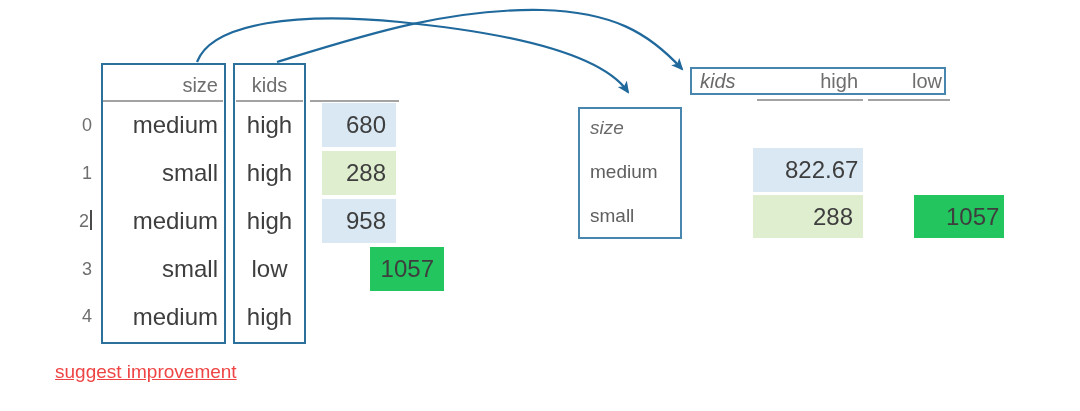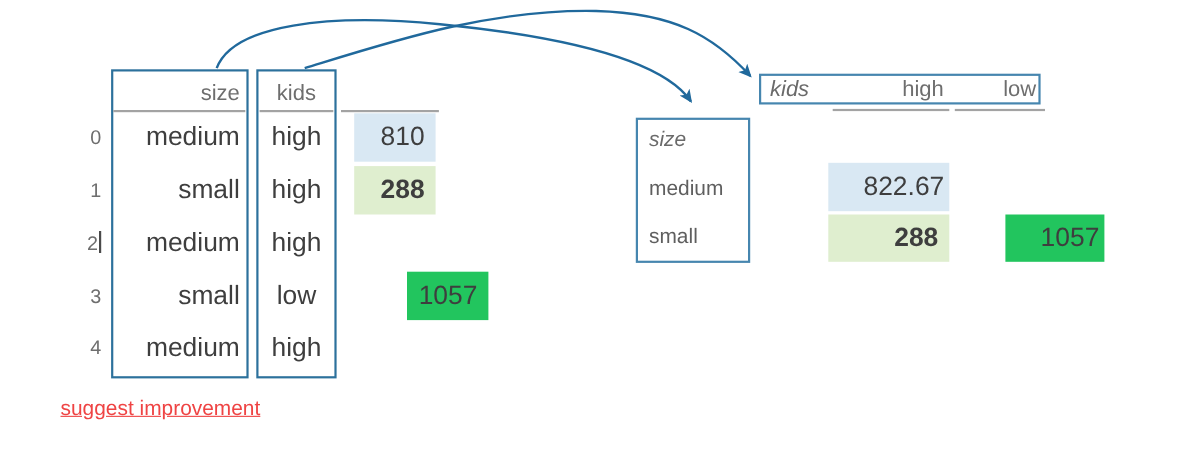--- a/index.html
+++ b/index.html
@@ -12,21 +12,21 @@
   .idx{width:40px;height:24px;line-height:24px;text-align:right;font-size:18px;color:#6e6e6e;}
   .caret{display:inline-block;width:2px;height:20px;background:#4a4a4a;margin-left:1px;vertical-align:-3px;}
   .colbox{border:2px solid #2c719c;background:transparent;}
   .hdr{height:26px;line-height:26px;font-size:20px;color:#6e6e6e;}
   .underline{height:2px;background:#a3a3a3;}
   .val{height:36px;line-height:36px;font-size:24px;color:#3e3e3e;white-space:nowrap;}
   .right{text-align:right;}
   .center{text-align:center;}
   .pricecell{width:74px;height:44px;line-height:44px;font-size:24px;color:#3e3e3e;text-align:right;padding-right:10px;}
   .cell-blue{background:#d9e8f3;}
-  .cell-green{background:#dfeecf;font-weight:bold;}
+  .cell-green{background:#dfeecf;}
   .cell-pink{background:#22c55e;margin-left:48px;}
   .cell-none{background:transparent;}
   
   .pivotbox{border:2px solid #4686af;background:transparent;}
   .pfield{font-size:20px;font-style:italic;color:#6a6a6a;height:24px;line-height:24px;}
   .phdr{font-size:20px;color:#6e6e6e;height:24px;line-height:24px;}
   .prow{font-size:19px;color:#5f5f5f;height:24px;line-height:24px;}
   .pcell{height:44px;line-height:44px;font-size:24px;color:#3e3e3e;padding-left:32px;}
   .pcell.right{padding-right:10px;}
   
@@ -69,22 +69,23 @@
   <div class="abs val right" style="left:103px;top:203px;width:115px;">medium</div>
   <div class="abs val right" style="left:103px;top:251px;width:115px;">small</div>
   <div class="abs val right" style="left:103px;top:299px;width:115px;">medium</div>
 
   <div class="abs val center" style="left:233px;top:107px;width:73px;">high</div>
   <div class="abs val center" style="left:233px;top:155px;width:73px;">high</div>
   <div class="abs val center" style="left:233px;top:203px;width:73px;">high</div>
   <div class="abs val center" style="left:233px;top:251px;width:73px;">low</div>
   <div class="abs val center" style="left:233px;top:299px;width:73px;">high</div>
 
-  <div class="abs pricecell cell-blue" style="left:322px;top:103px;">810</div>
+  <div class="abs pricecell cell-blue" style="left:322px;top:103px;">680</div>
   <div class="abs pricecell cell-green" style="left:322px;top:151px;">288</div>
+  <div class="abs pricecell cell-blue" style="left:322px;top:199px;">958</div>
   <div class="abs pricecell cell-pink" style="left:322px;top:247px;">1057</div>
 
   <div class="abs pivotbox" style="left:690px;top:67px;width:256px;height:28px;"></div>
   <div class="abs pfield" style="left:700px;top:69px;">kids</div>
   <div class="abs phdr right" style="left:795px;top:69px;width:63px;">high</div>
   <div class="abs phdr right" style="left:900px;top:69px;width:42px;">low</div>
   <div class="abs underline" style="left:757px;top:99px;width:106px;"></div>
   <div class="abs underline" style="left:868px;top:99px;width:82px;"></div>
 
   <div class="abs pivotbox" style="left:578px;top:107px;width:104px;height:132px;"></div>

